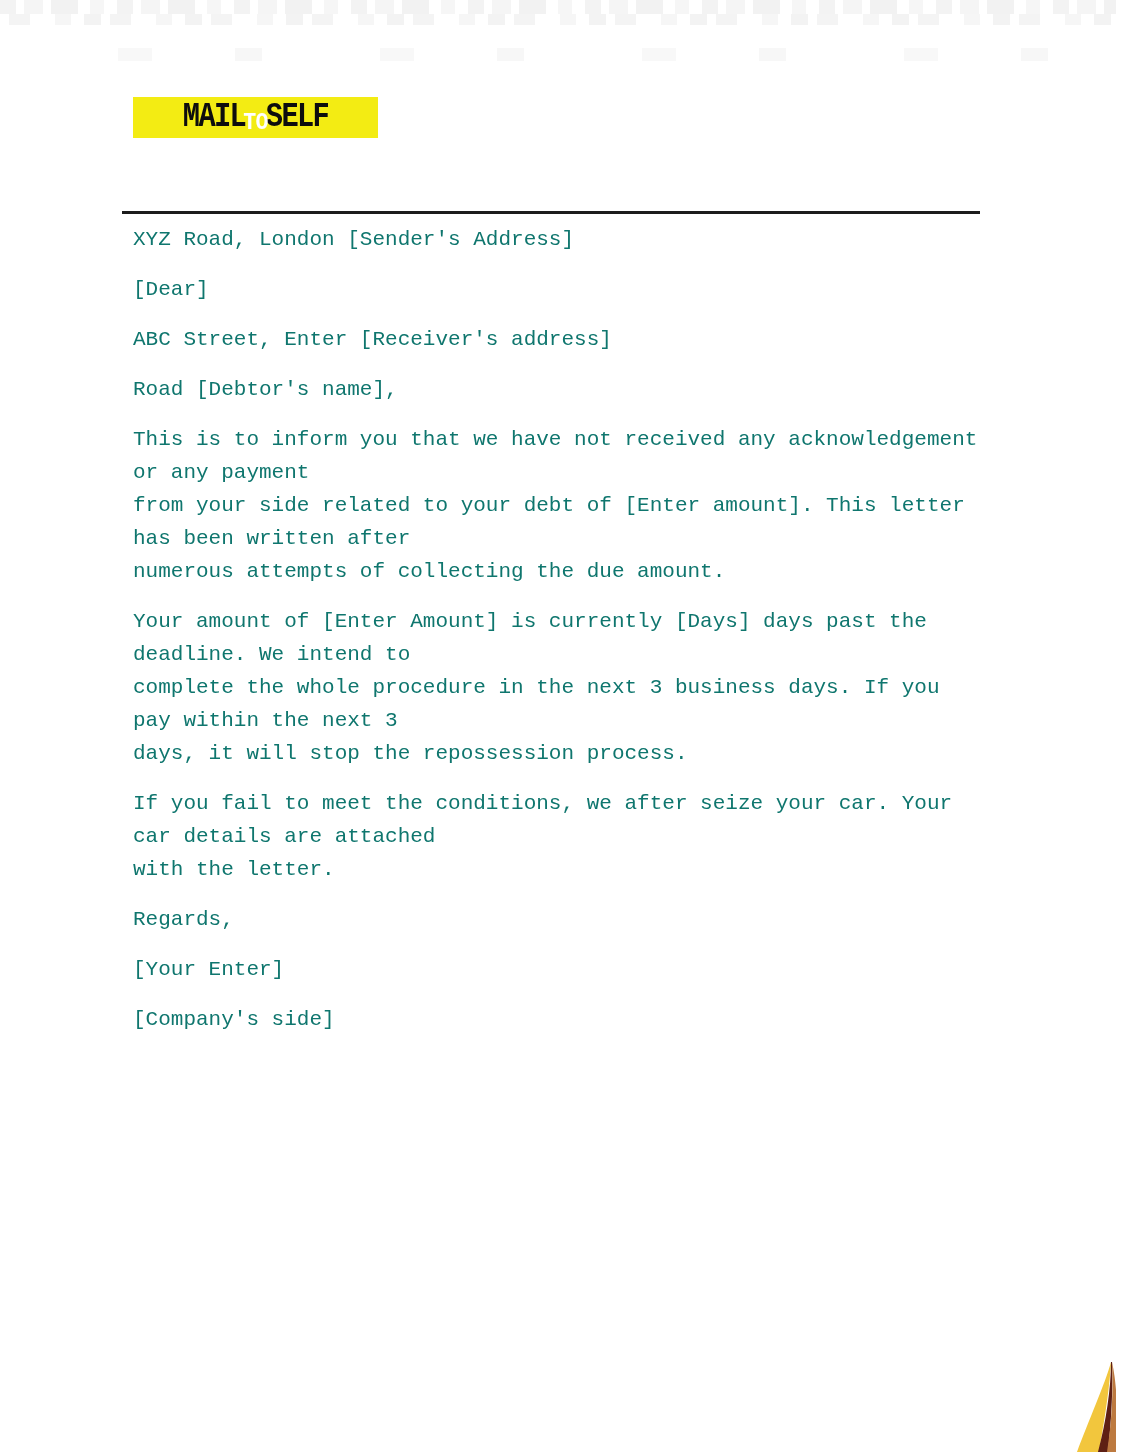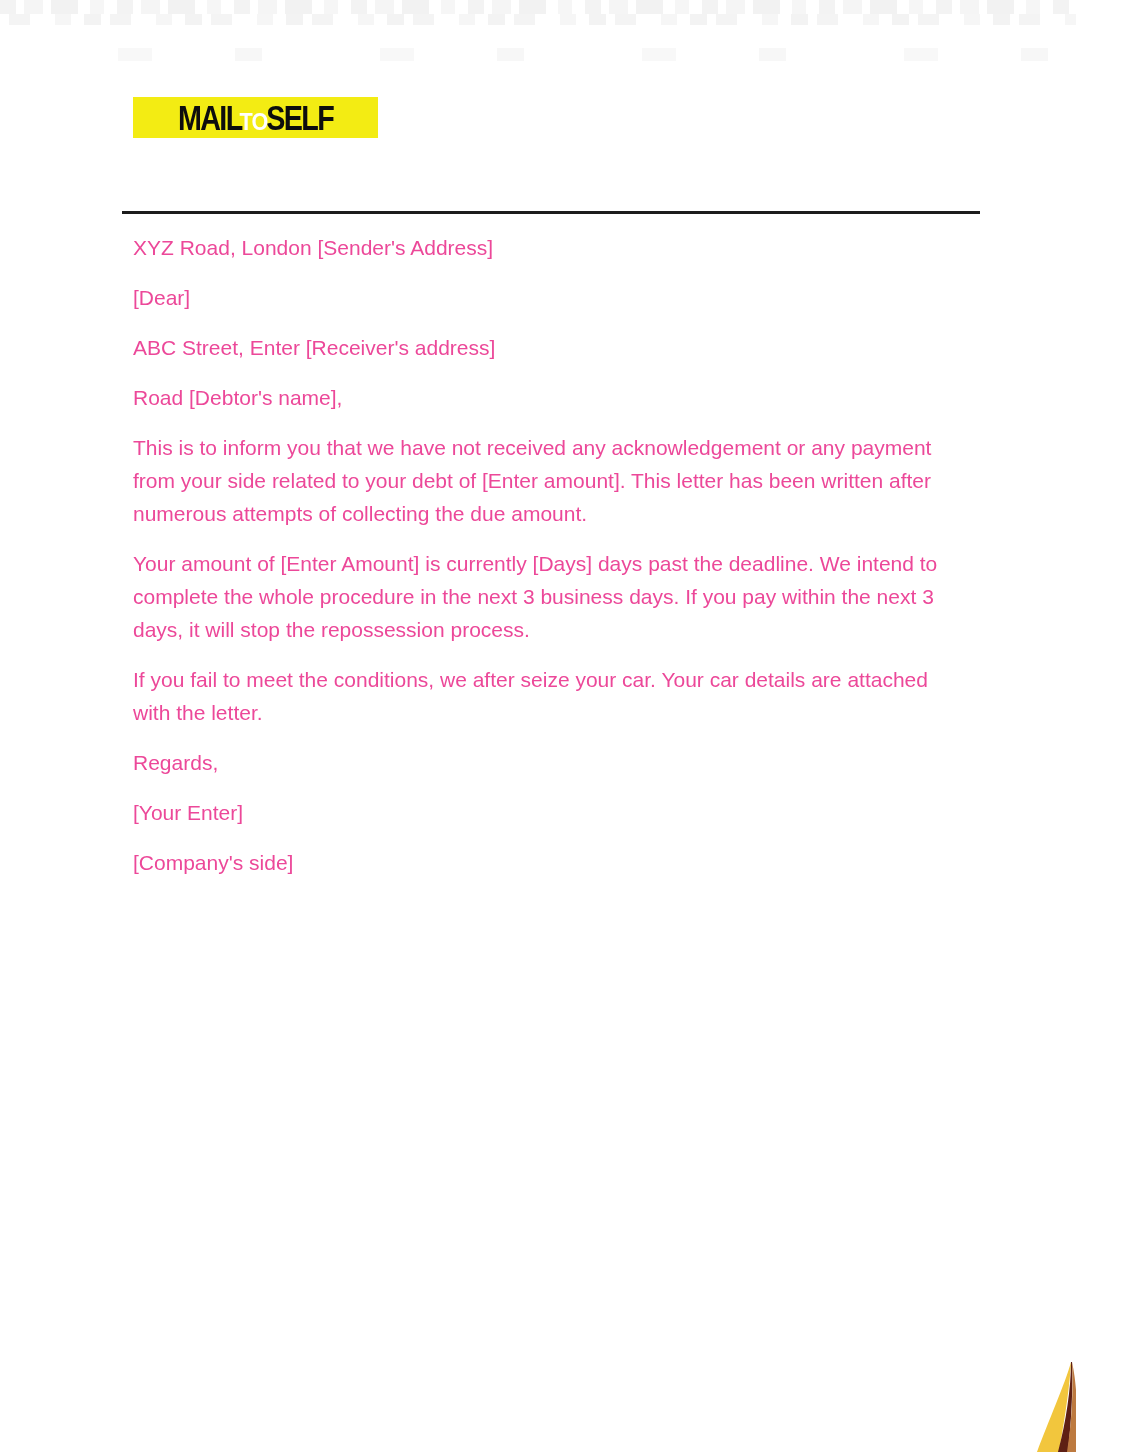--- a/index.html
+++ b/index.html
@@ -6,21 +6,22 @@
     margin: 0;
     padding: 0;
     background: #ffffff;
   }
   .page {
     position: relative;
     width: 1076px;
     height: 1452px;
     background: #ffffff;
     overflow: hidden;
-    font-family: Liberation Sans, sans-serif;
+    font-family: Liberation Mono, monospace;
+    padding-left: 40px;
   }
 
   
   .scan-noise-row1 {
     position: absolute;
     top: 0; left: 0; right: 0;
     height: 14px;
     background: repeating-linear-gradient(90deg,
       #f3f3f3 0 16px, #ffffff 16px 24px,
       #f5f5f5 24px 43px, #ffffff 43px 51px,
@@ -85,23 +86,23 @@
     top: 211px;
     width: 858px;
     height: 3px;
     background: #1c1c1c;
   }
 
   
   .letter {
     position: absolute;
     left: 133px;
-    top: 231px;
+    top: 223px;
     width: 856px;
-    color: #ec4899;
+    color: #0f766e;
   }
   .letter p {
     margin: 0 0 17px 0;
     font-size: 21px;
     line-height: 33px;
     white-space: pre-line;
   }
 
   
   .corner-ribbon {

